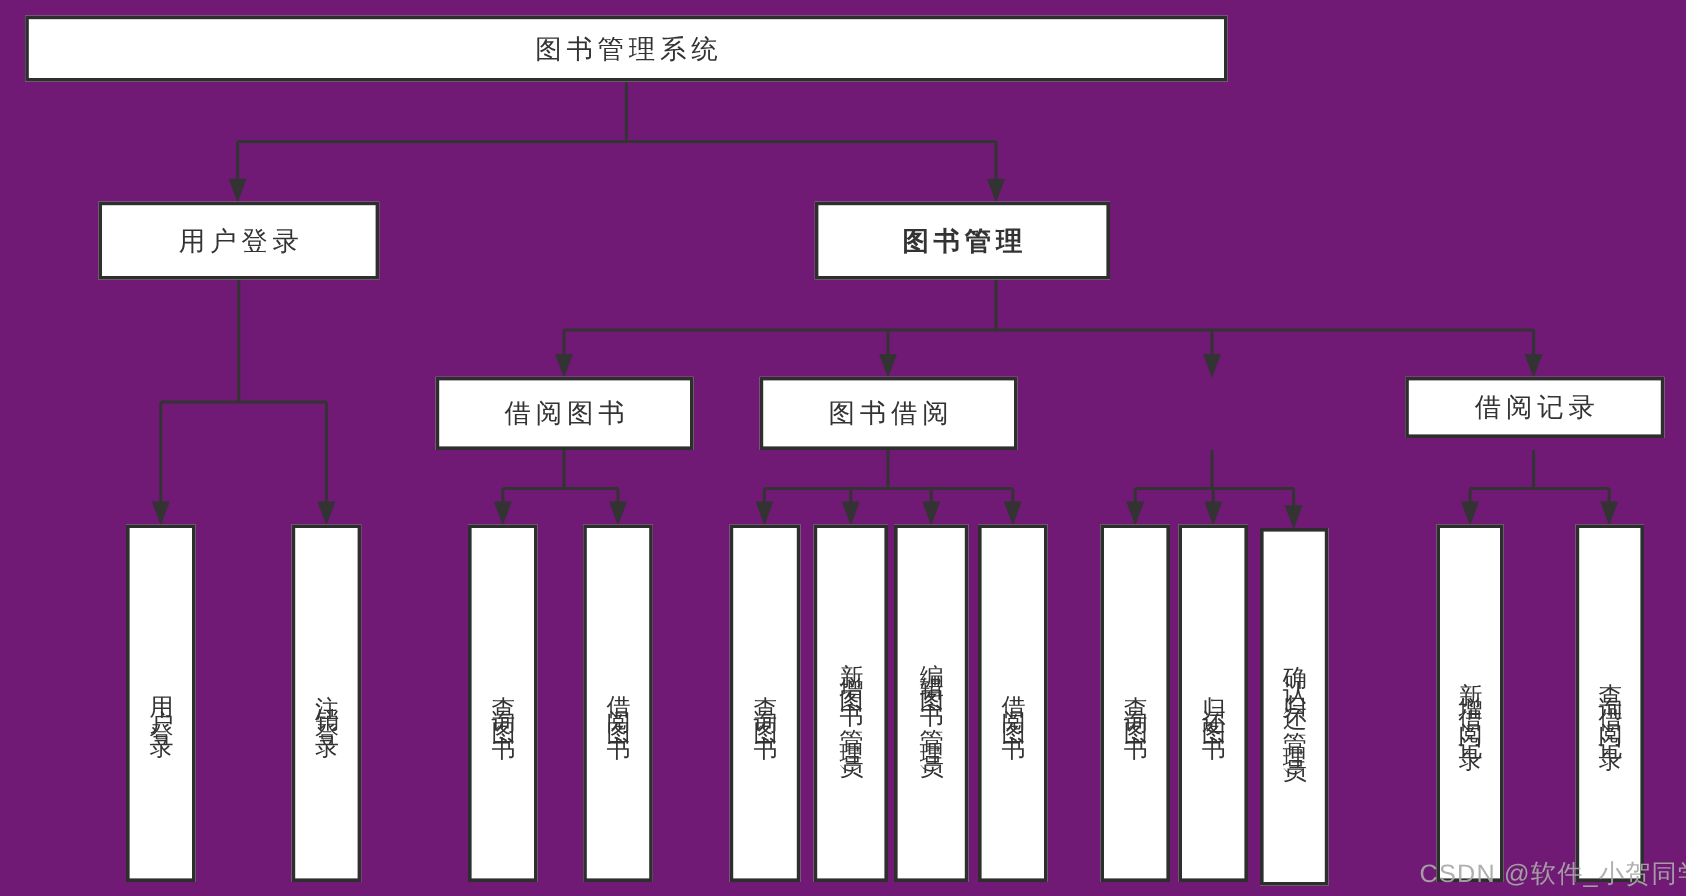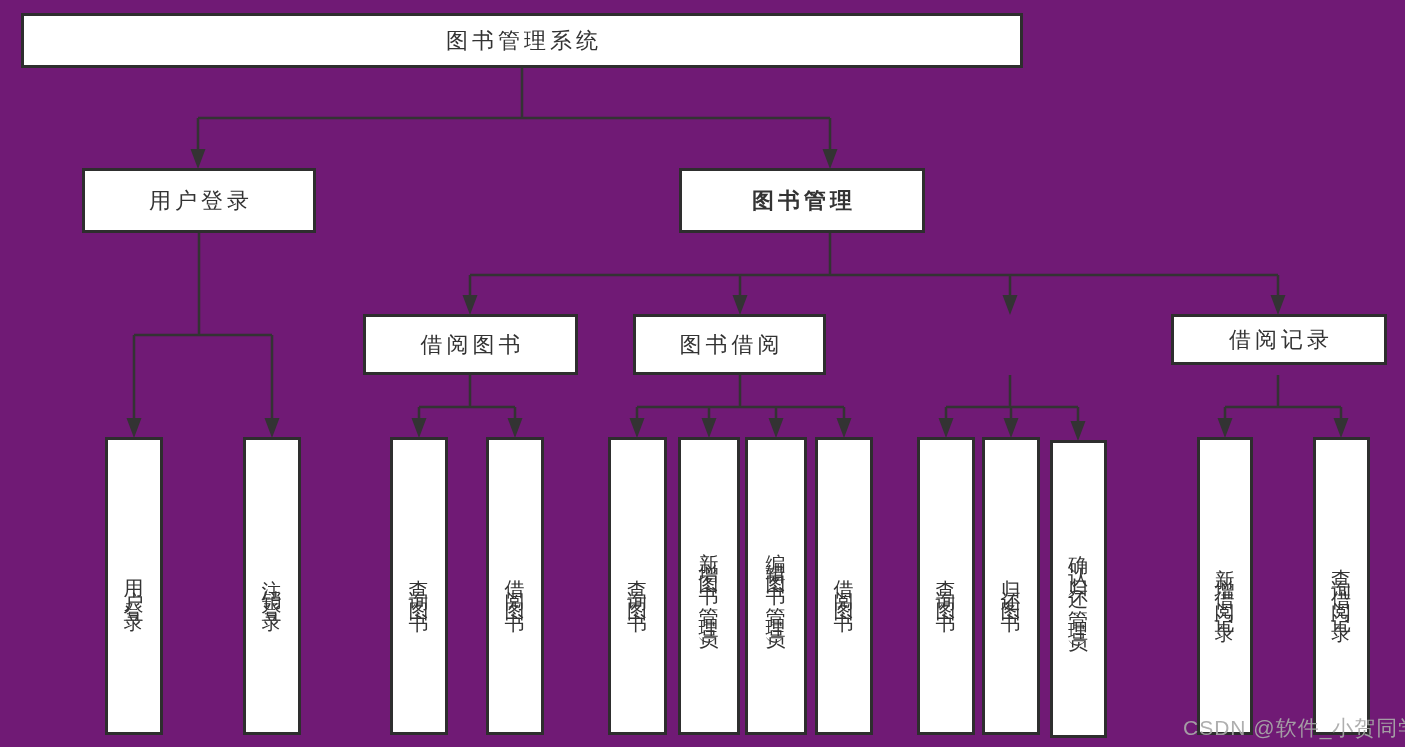--- a/index.html
+++ b/index.html
@@ -100,21 +100,21 @@
   <div class="box" style="left:82px; top:168px; width:234px; height:65px;">
     <span class="hlabel">用户登录</span>
   </div>
   <div class="box" style="left:679px; top:168px; width:246px; height:65px;font-weight:bold;">
     <span class="hlabel">图书管理</span>
   </div>
 
   <div class="box" style="left:363px; top:314px; width:215px; height:61px;">
     <span class="hlabel">借阅图书</span>
   </div>
-  <div class="box" style="left:633px; top:314px; width:193px; height:61px;">
+  <div class="box" style="left:633px; top:314px; width:215px; height:61px;">
     <span class="hlabel">图书借阅</span>
   </div>
   <div class="box" style="left:1171px; top:314px; width:216px; height:51px;">
     <span class="hlabel">借阅记录</span>
   </div>
 
   <div class="box vbox" style="left:105px; top:437px; width:58px; height:298px;">
     <span class="vlabel">用户登录</span>
   </div>
   <div class="box vbox" style="left:243px; top:437px; width:58px; height:298px;">

